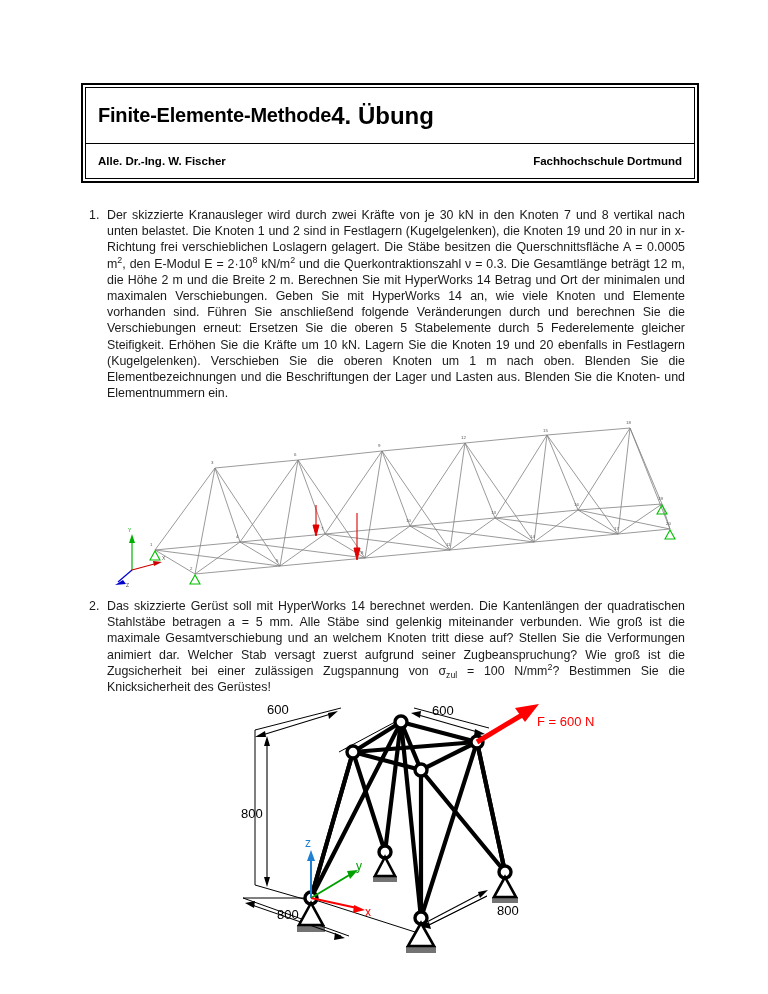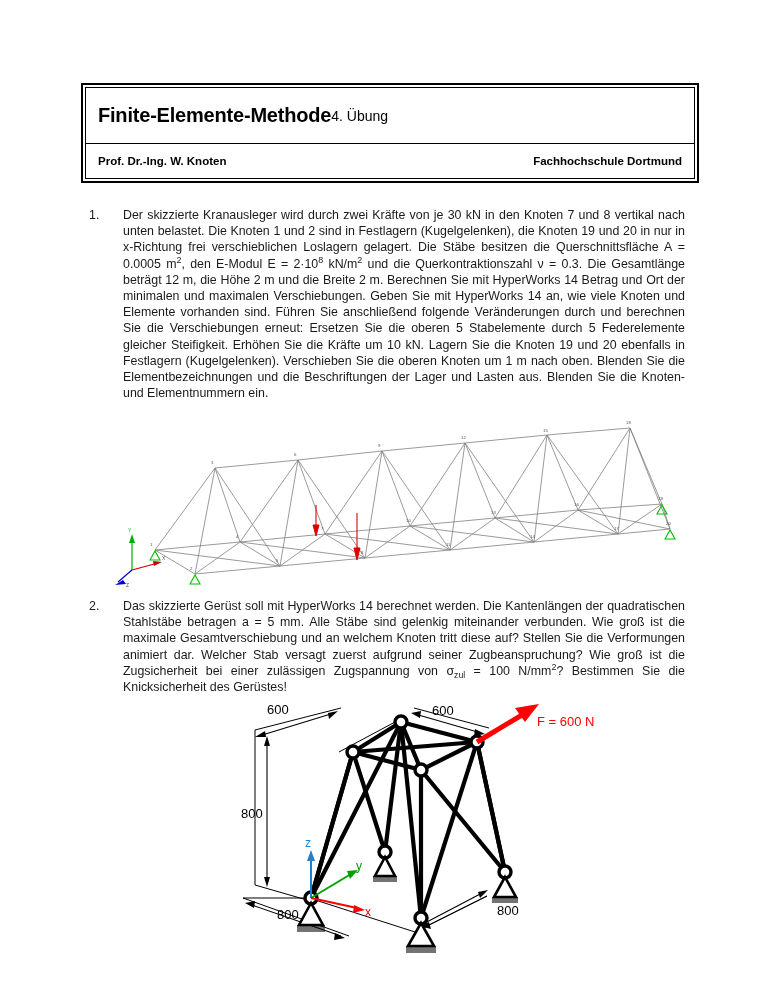--- a/index.html
+++ b/index.html
@@ -50,22 +50,22 @@
     justify-content: space-between;
     padding: 0 12px;
     box-sizing: border-box;
   }
   .course-title {
     font-size: 20px;
     font-weight: bold;
     letter-spacing: -0.2px;
   }
   .exercise-no {
-    font-size: 14px;
-    font-weight: normal;
+    font-size: 24px;
+    font-weight: bold;
   }
   .professor, .institution {
     font-size: 11.5px;
     font-weight: bold;
   }
 
   
   .task {
     position: absolute;
     left: 87px;
@@ -84,21 +84,20 @@
   .task-num {
     flex: 0 0 auto;
     width: 20px;
     text-align: left;
     padding-left: 2px;
     box-sizing: border-box;
   }
   .task-body {
     flex: 1 1 auto;
     text-align: justify;
-    margin-left: 16px;
   }
   sup { font-size: 0.72em; vertical-align: super; line-height: 0; }
   sub { font-size: 0.7em; vertical-align: sub; line-height: 0; }
 
   
   .figure {
     position: absolute;
   }
   #truss-figure {
     left: 110px;
@@ -117,21 +116,21 @@
 </head>
 <body>
 
 <div class="header-outer">
   <div class="header-inner">
     <div class="header-row-top">
       <div class="course-title">Finite-Elemente-Methode</div>
       <div class="exercise-no">4. Übung</div>
     </div>
     <div class="header-row-bottom">
-      <div class="professor">Prof. Dr.-Ing. W. Knoten</div>
+      <div class="professor">Alle. Dr.-Ing. W. Fischer</div>
       <div class="institution">Fachhochschule Dortmund</div>
     </div>
   </div>
 </div>
 
 <div class="task" id="task-1">
   <div class="task-inner">
     <div class="task-num">1.</div>
     <div class="task-body"><span>Der skizzierte Kranausleger wird durch zwei Kräfte von je 30 kN in den Knoten 7 und 8 vertikal nach unten belastet. Die Knoten 1 und 2 sind in Festlagern (Kugelgelenken), die Knoten 19 und 20 in nur in x-Richtung frei verschieblichen Loslagern gelagert. Die Stäbe besitzen die Querschnittsfläche A = 0.0005 m</span><sup>2</sup><span>, den E-Modul E = 2·10</span><sup>8</sup><span> kN/m</span><sup>2</sup><span> und die Querkontraktionszahl ν = 0.3. Die Gesamtlänge beträgt 12 m, die Höhe 2 m und die Breite 2 m. Berechnen Sie mit HyperWorks 14 Betrag und Ort der minimalen und maximalen Verschiebungen. Geben Sie mit HyperWorks 14 an, wie viele Knoten und Elemente vorhanden sind. Führen Sie anschließend folgende Veränderungen durch und berechnen Sie die Verschiebungen erneut: Ersetzen Sie die oberen 5 Stabelemente durch 5 Federelemente gleicher Steifigkeit. Erhöhen Sie die Kräfte um 10 kN. Lagern Sie die Knoten 19 und 20 ebenfalls in Festlagern (Kugelgelenken). Verschieben Sie die oberen Knoten um 1 m nach oben. Blenden Sie die Elementbezeichnungen und die Beschriftungen der Lager und Lasten aus. Blenden Sie die Knoten- und Elementnummern ein.</span></div>
   </div>

